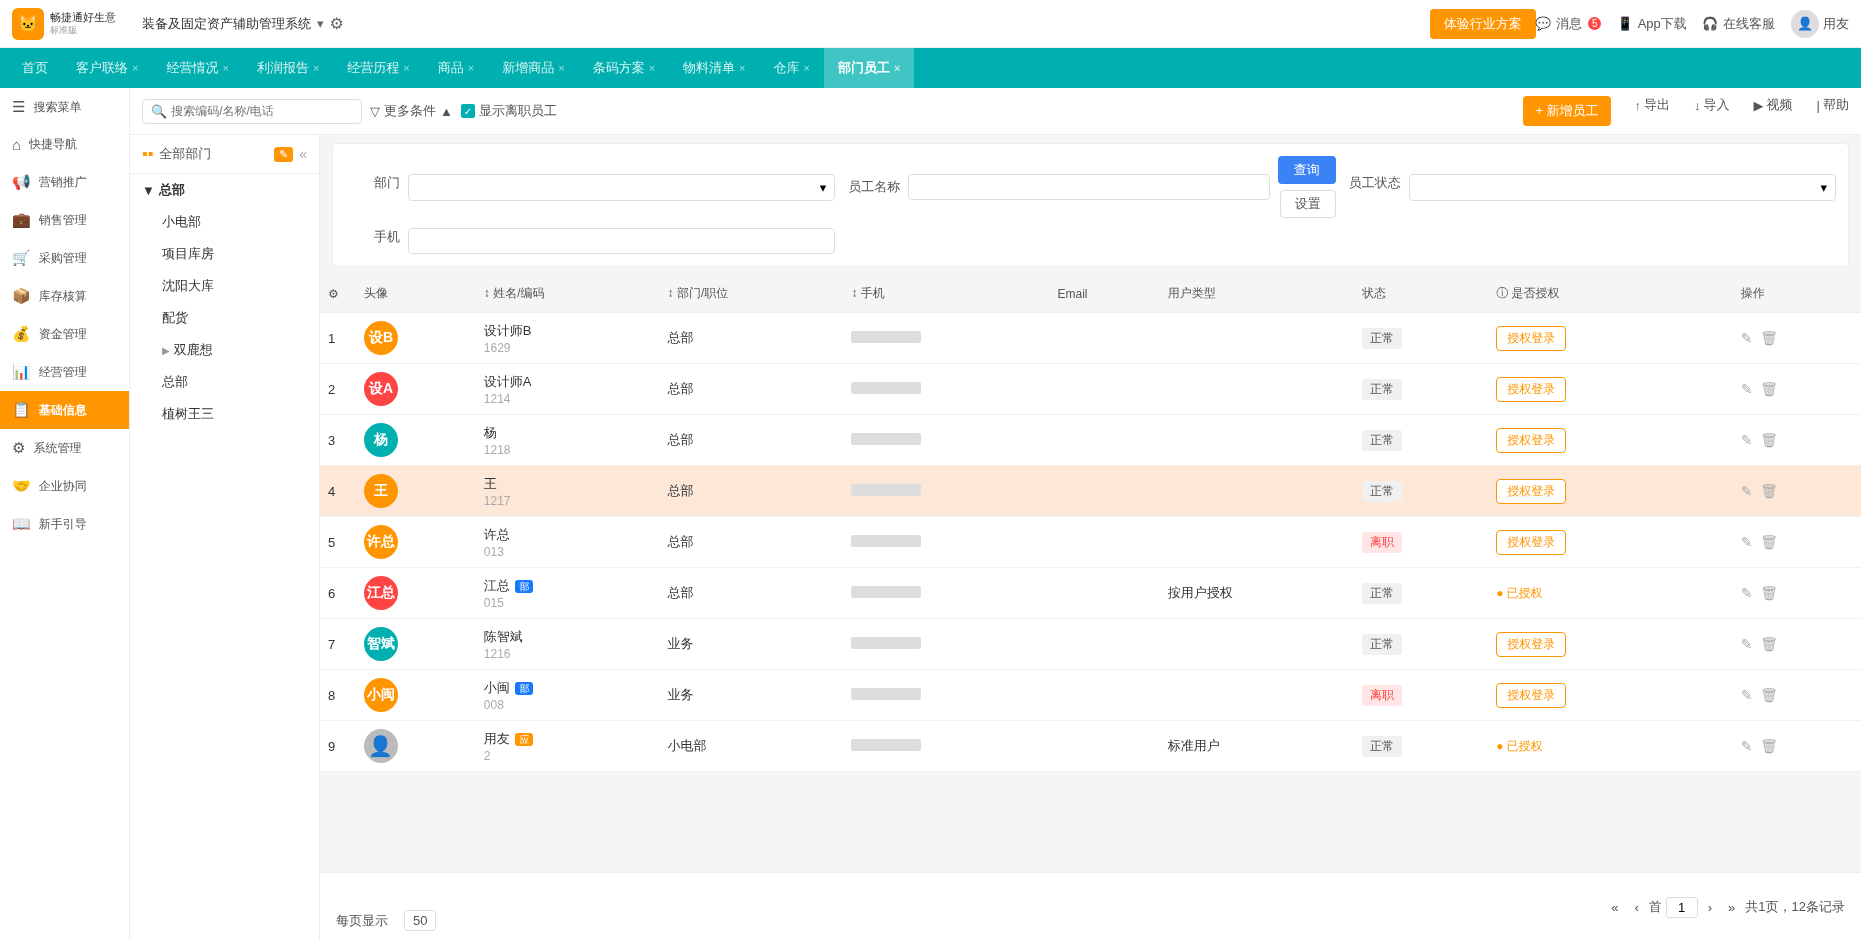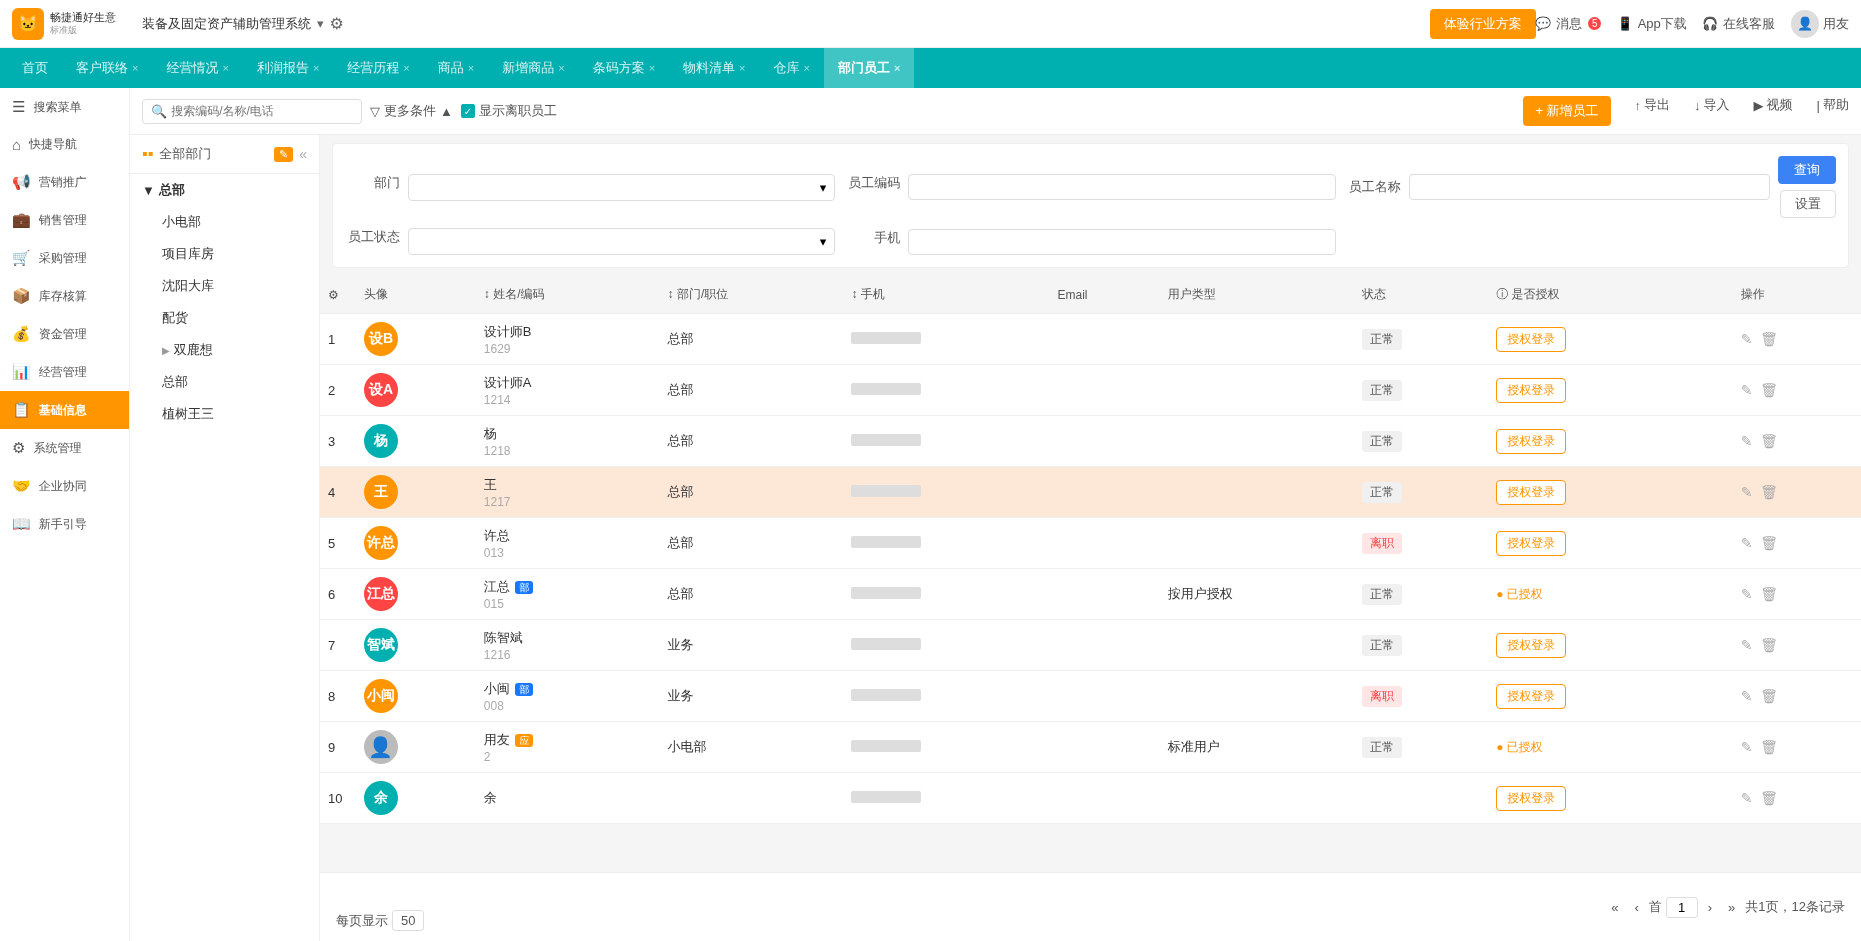--- a/index.html
+++ b/index.html
@@ -90,21 +90,21 @@
     .authorized { color: #ff9500; font-size: 12px; display: flex; align-items: center; gap: 3px; }
     .authorized::before { content: '●'; color: #ff9500; }
     .action-icons { display: flex; gap: 8px; align-items: center; }
     .action-icon { color: #aaa; cursor: pointer; font-size: 14px; }
     .phone-blur { display: inline-block; width: 70px; height: 12px; background: #ddd; border-radius: 2px; }
     .tag-blue { background: #1677ff; color: #fff; border-radius: 3px; padding: 1px 4px; font-size: 10px; margin-left: 2px; }
     .tag-orange { background: #ff9500; color: #fff; border-radius: 3px; padding: 1px 4px; font-size: 10px; margin-left: 2px; }
 
     
     .pagination { background: #fff; border-top: 1px solid #eee; padding: 10px 16px; display: flex; align-items: center; gap: 8px; font-size: 12px; color: #555; flex-shrink: 0; }
-    .page-size { display: flex; align-items: center; gap: 4px; margin-top: 27px; }
+    .page-size { display: flex; align-items: center; gap: 16px; margin-top: 27px; }
     .page-size-val { border: 1px solid #ddd; border-radius: 3px; padding: 2px 8px; }
     .page-nav { display: flex; align-items: center; gap: 4px; margin-left: auto; }
     .page-btn { border: none; background: none; color: #555; cursor: pointer; padding: 3px 6px; font-size: 13px; }
     .page-input { border: 1px solid #ddd; border-radius: 3px; padding: 2px 6px; width: 32px; text-align: center; }
   </style>
 </head>
 <body>
 
 <div class="top-bar">
   <div class="logo-area">
@@ -270,24 +270,20 @@
 
       <div class="table-area">
 
         <div class="filter-panel">
           <div class="filter-row">
             <span class="filter-label">部门</span>
             <div class="filter-select">
               <span></span>
               <span>▾</span>
             </div>
-          </div>
-          <div class="filter-row">
-            <span class="filter-label">员工编码</span>
-            <input class="filter-input" type="text" style="">
           </div>
           <div class="filter-row" style="display:flex; align-items:center; gap:8px;">
             <span class="filter-label">员工名称</span>
             <input class="filter-input" type="text" style="">
             <div class="filter-actions" style="flex-shrink:0;">
               <button class="query-btn">查询</button>
               <button class="reset-btn">设置</button>
             </div>
           </div>
           <div class="filter-row">
@@ -500,40 +496,20 @@
                     <span class="authorized">已授权</span>
                   </td>
                   <td></td>
                   <td>
                     <div class="action-icons">
                       <span class="action-icon">✎</span>
                       <span class="action-icon">🗑</span>
                     </div>
                   </td>
                 </tr>
-                <tr>
-                  <td>10</td>
-                  <td>
-                    <div class="avatar-circle" style="background: rgb(0, 176, 176);">余</div>
-                  </td>
-                  <td>余<br><span style="color:#aaa;font-size:12px;"></span></td>
-                  <td></td>
-                  <td><span class="phone-blur"></span></td>
-                  <td></td>
-                  <td></td>
-                  <td></td>
-                  <td><button class="auth-btn">授权登录</button></td>
-                  <td></td>
-                  <td>
-                    <div class="action-icons">
-                      <span class="action-icon">✎</span>
-                      <span class="action-icon">🗑</span>
-                    </div>
-                  </td>
-                </tr>
               </tbody>
           </table>
         </div>
 
         <div class="pagination">
           <div class="page-size">
             <span>每页显示</span>
             <span class="page-size-val">50</span>
           </div>
           <div class="page-nav">

